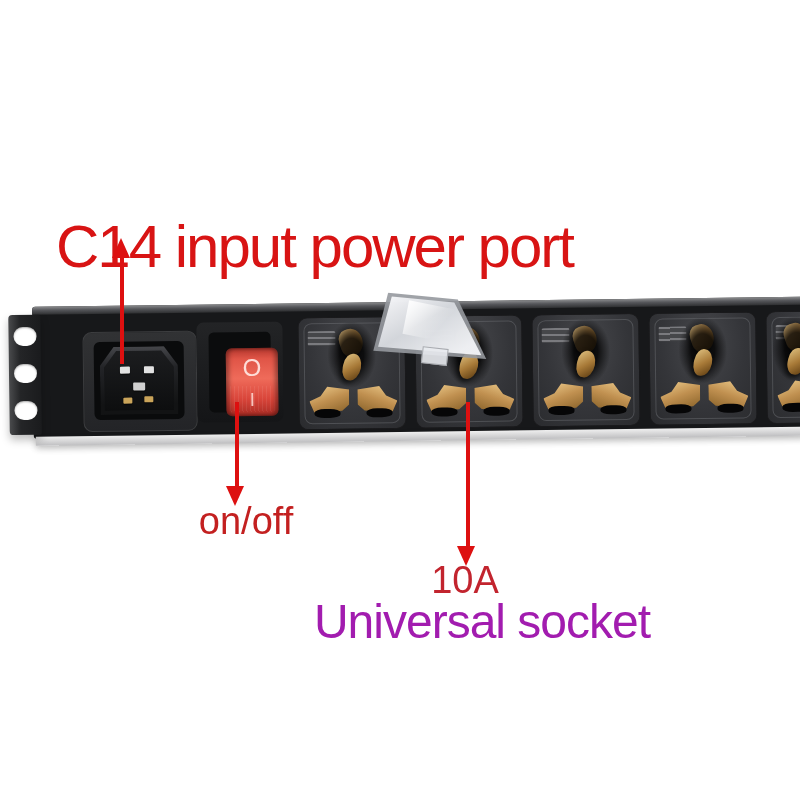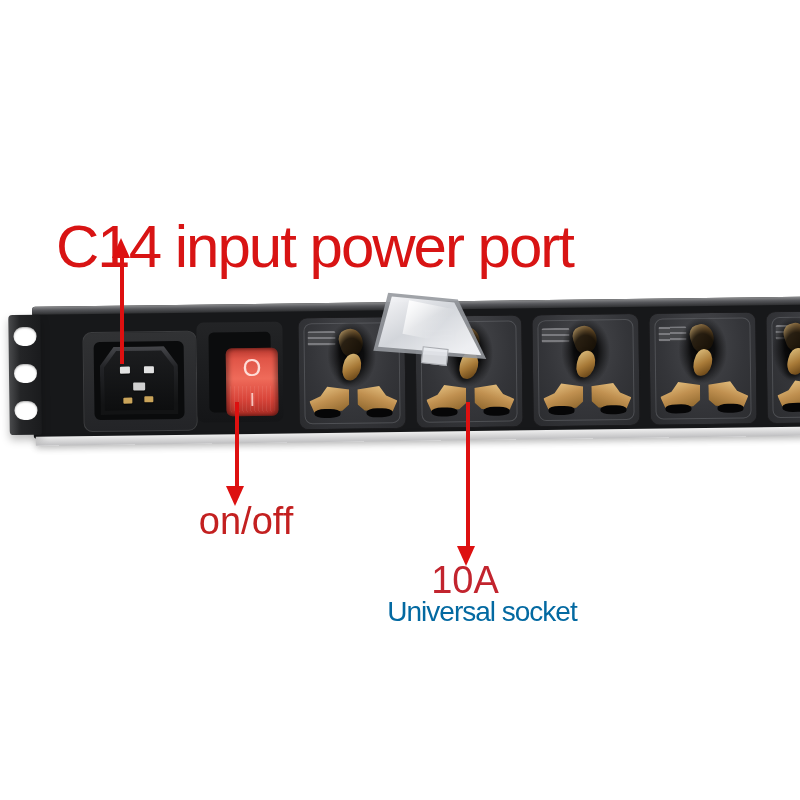--- a/index.html
+++ b/index.html
@@ -83,21 +83,21 @@
         clip-path:polygon(0 48%,28% 32%,45% 2%,100% 12%,100% 58%,82% 78%,12% 82%);
         background:linear-gradient(160deg,#f0d090 0%,#c09050 45%,#7a561f 100%);}
   .contact::after{content:'';position:absolute;left:12%;bottom:0;width:66%;height:9px;border-radius:40%;background:#060607;}
   .contact-l{left:10px;} .contact-r{left:58px;transform:scaleX(-1);}
   .socket:nth-child(5) .earth{left:14px;transform:none;}
   
   .label{position:absolute;z-index:6;line-height:1;white-space:nowrap;}
   .lbl-c14{left:56px;top:180px;font-size:60px;letter-spacing:-2px;color:#d81414;margin-top:37px;}
   .lbl-onoff{left:246px;top:502px;transform:translateX(-50%);font-size:38px;color:#c32020;}
   .lbl-10a{left:465px;top:561px;transform:translateX(-50%);font-size:38px;color:#c2242e;}
-  .lbl-universal{left:482px;top:598px;transform:translateX(-50%);font-size:28px;letter-spacing:-1px;color:#0369a1;}
+  .lbl-universal{left:482px;top:598px;transform:translateX(-50%);font-size:48px;letter-spacing:-1px;color:#a21caf;}
   .aline{position:absolute;z-index:6;width:4px;background:var(--arrow);}
   .ahead{position:absolute;z-index:6;width:0;height:0;border-left:9px solid transparent;border-right:9px solid transparent;}
   .ahead.up{border-bottom:20px solid var(--arrow);}
   .ahead.down{border-top:20px solid var(--arrow);}
   .al-c14{left:120px;top:254px;height:110px;} .ah-c14{left:112px;top:238px;}
   .al-onoff{left:235px;top:402px;height:86px;} .ah-onoff{left:226px;top:486px;}
   .al-10a{left:466px;top:402px;height:146px;} .ah-10a{left:457px;top:546px;}
 </style>
 </head>
 <body>

